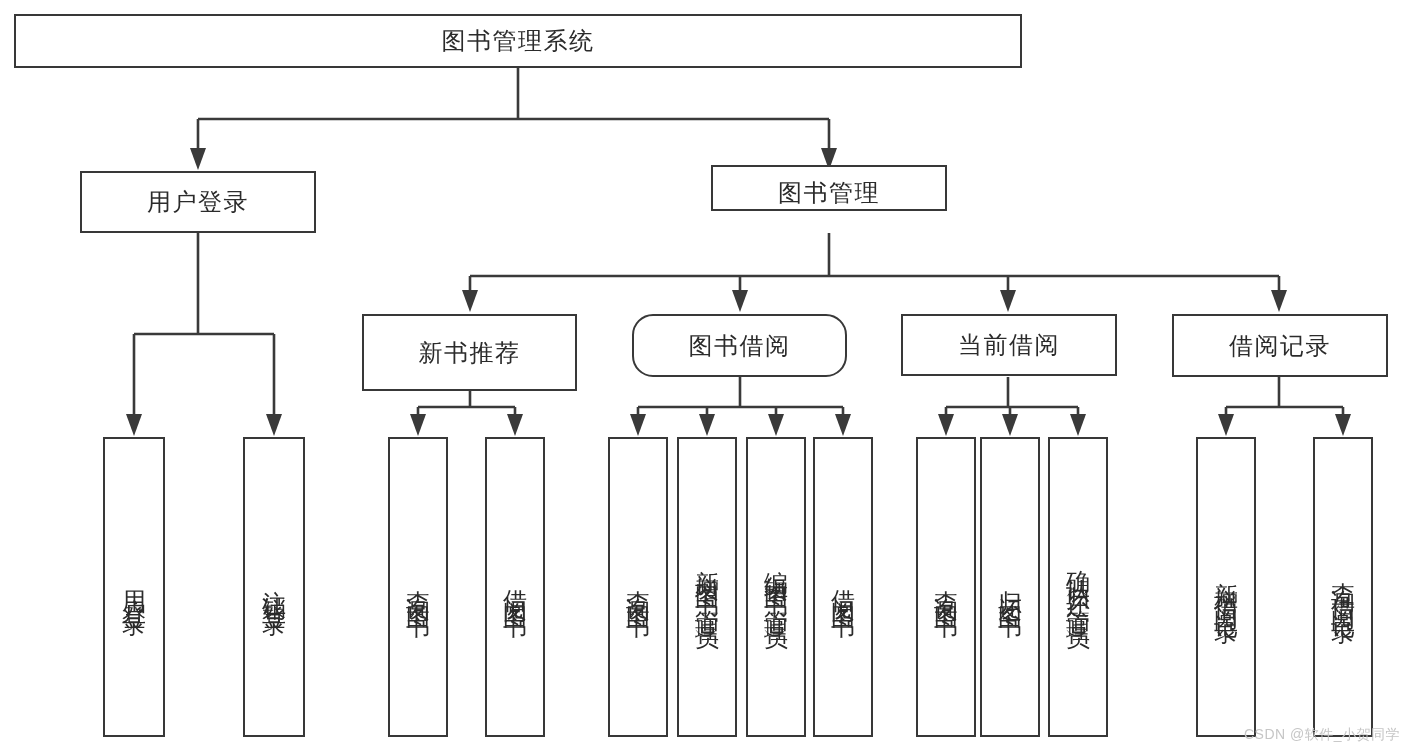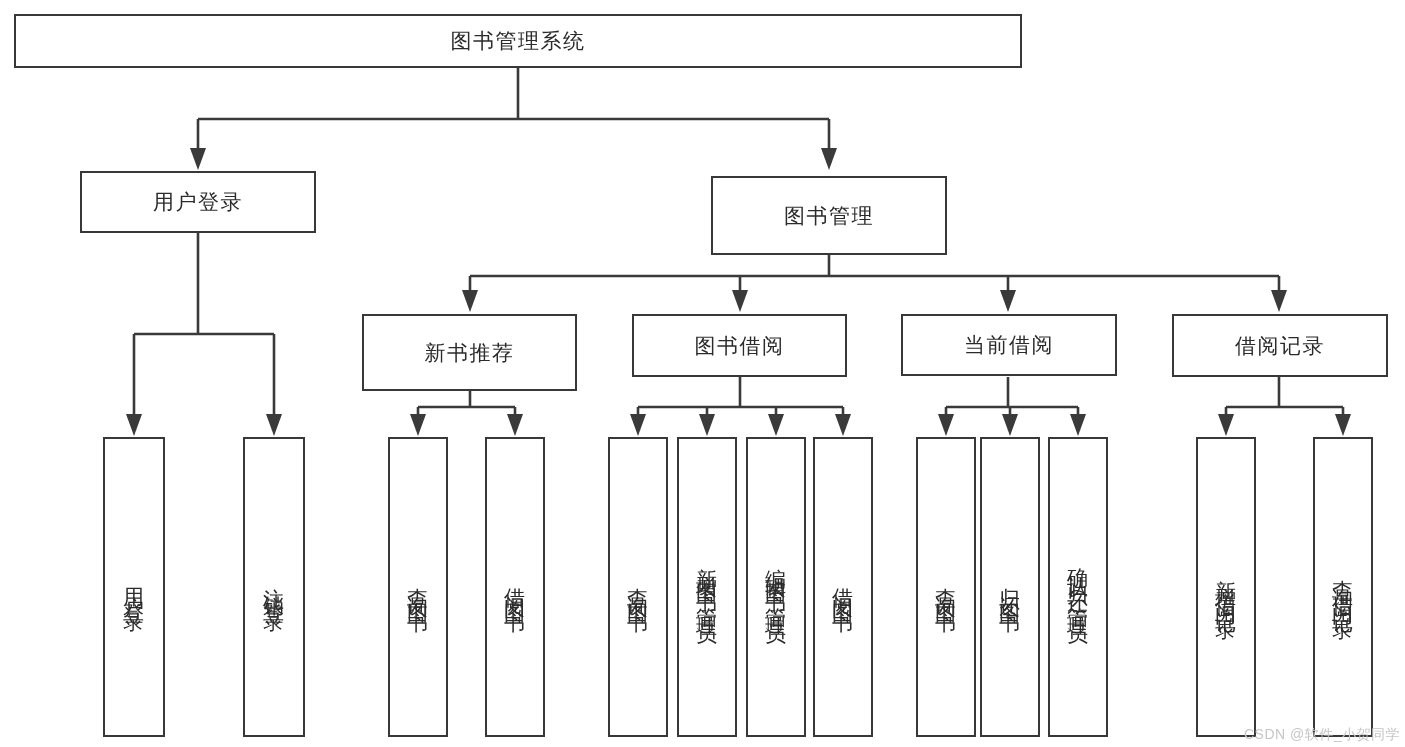--- a/index.html
+++ b/index.html
@@ -22,21 +22,21 @@
   .node {
     position: absolute;
     box-sizing: border-box;
     border: 2.5px solid #383838;
     background: #ffffff;
     color: #2b2b2b;
     display: flex;
     align-items: center;
     justify-content: center;
     z-index: 2;
-    font-size: 21px;
+    font-size: 24px;
   }
   .h-label { letter-spacing: 1.5px; white-space: nowrap; }
   .v-label {
     writing-mode: vertical-rl;
     text-orientation: mixed;
     letter-spacing: 8px;
     line-height: 1;
     white-space: nowrap;
   }
   .watermark {
@@ -105,28 +105,28 @@
     </g>
   </svg>
 
   <div class="node" style="left:14px; top:14px; width:1008px; height:54px;">
     <span class="h-label">图书管理系统</span>
   </div>
 
   <div class="node" style="left:80px; top:171px; width:236px; height:62px;">
     <span class="h-label">用户登录</span>
   </div>
-  <div class="node" style="left:711px; top:176px; width:236px; height:79px;">
+  <div class="node" style="left:711px; top:165px; width:236px; height:46px;align-items:flex-end;">
     <span class="h-label">图书管理</span>
   </div>
 
   <div class="node" style="left:362px; top:314px; width:215px; height:77px;">
     <span class="h-label">新书推荐</span>
   </div>
-  <div class="node" style="left:632px; top:314px; width:215px; height:63px;">
+  <div class="node" style="left:632px; top:314px; width:215px; height:63px;border-radius:21px;">
     <span class="h-label">图书借阅</span>
   </div>
   <div class="node" style="left:901px; top:314px; width:216px; height:62px;">
     <span class="h-label">当前借阅</span>
   </div>
   <div class="node" style="left:1172px; top:314px; width:216px; height:63px;">
     <span class="h-label">借阅记录</span>
   </div>
 
   <div class="node" style="left:103px; top:437px; width:62px; height:300px;">

